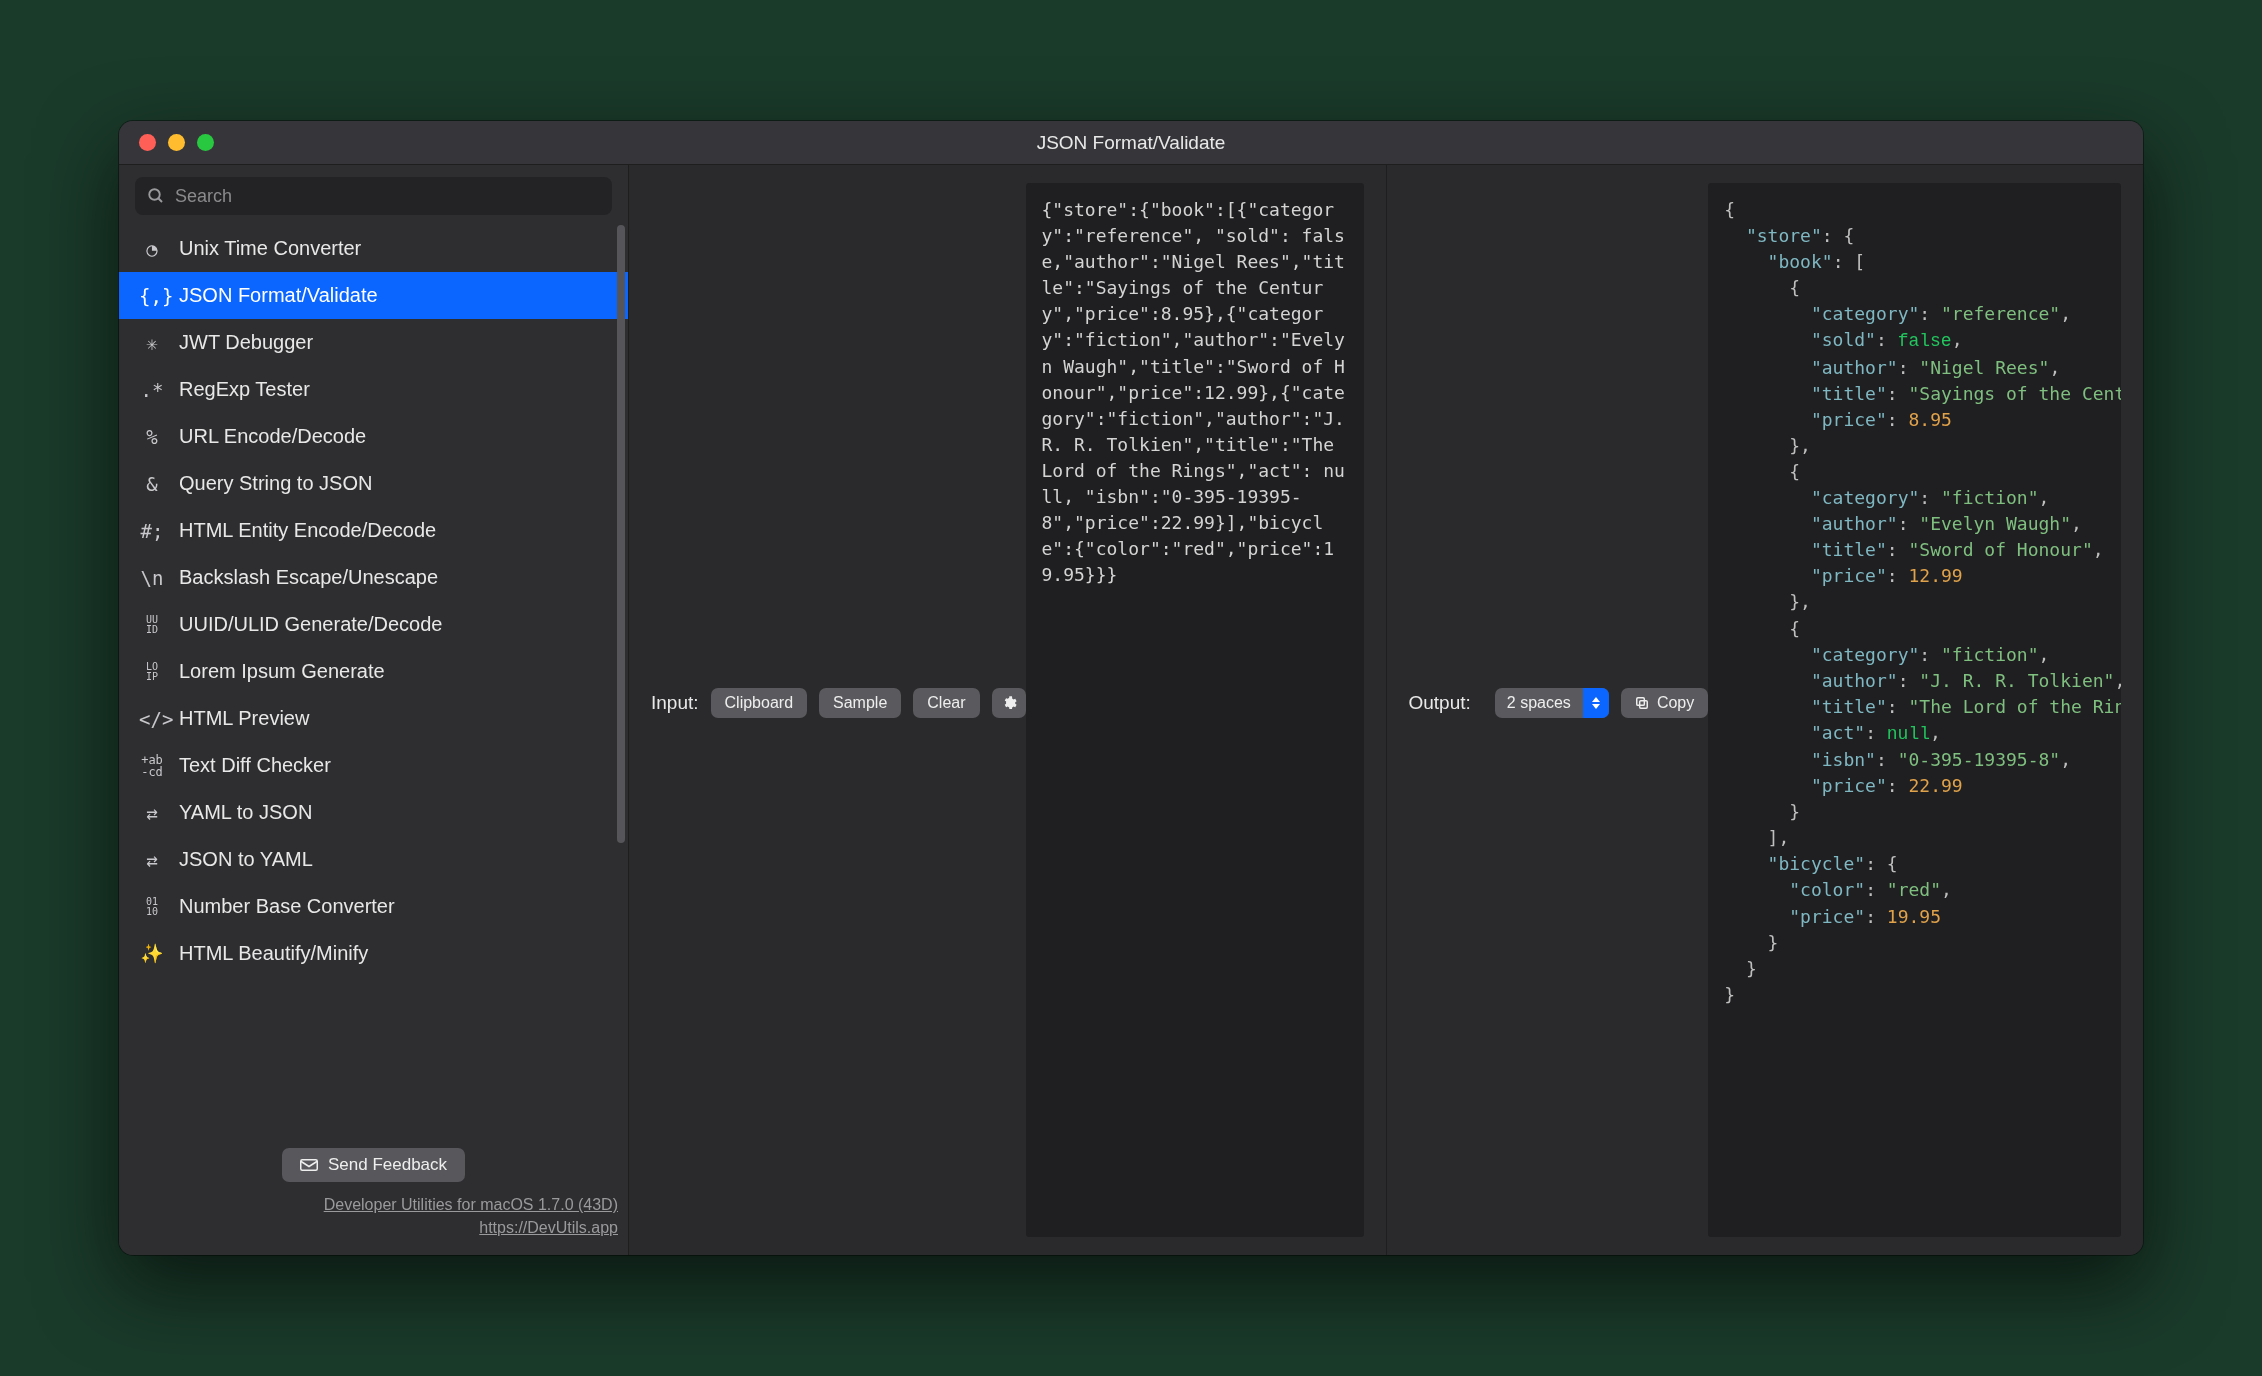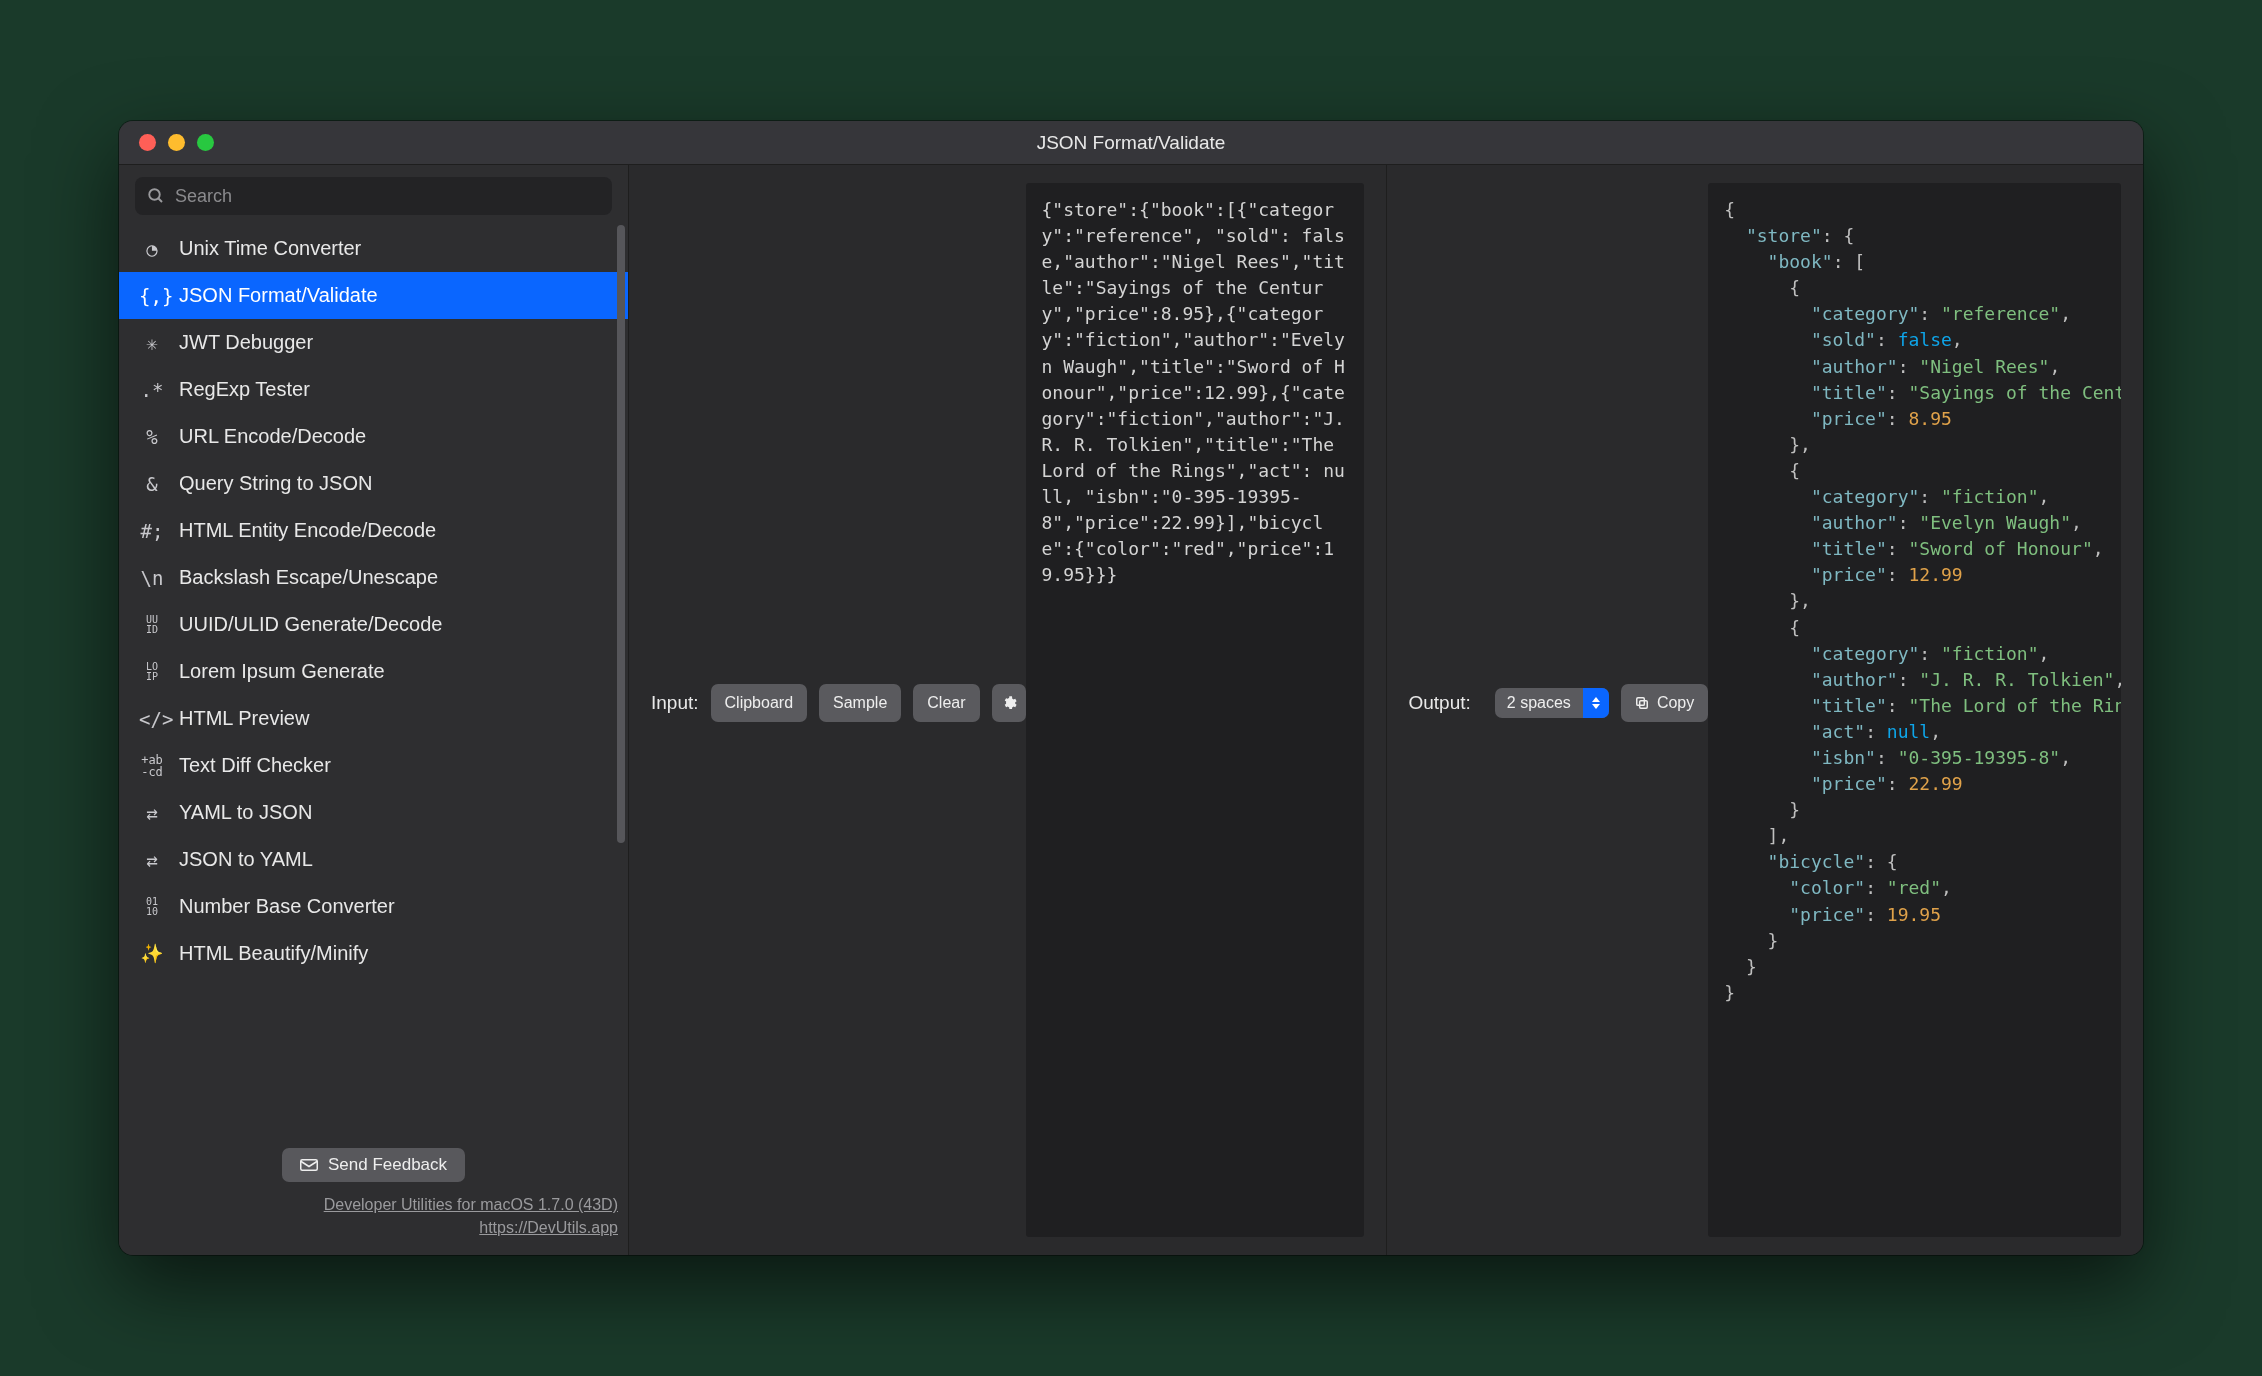--- a/index.html
+++ b/index.html
@@ -179,21 +179,21 @@
   }
   .pane-header .spacer { flex: 1; }
   .pane-label {
     font-size: 19px;
     color: #e8e8e8;
   }
   .pbtn {
     background: #5a5a5e;
     border: none;
     border-radius: 7px;
-    height: 38px;
+    height: 30px;
     padding: 0 14px;
     color: #eee;
     font-size: 16px;
     cursor: pointer;
     display: flex;
     align-items: center;
     gap: 8px;
   }
   .gear-btn {
     width: 34px;
@@ -246,21 +246,21 @@
     white-space: pre;
     word-break: normal;
     color: #bfbfbf;
     overflow: auto;
   }
 
   
   .k  { color: #7fb8c2; } 
   .s  { color: #7fbf7f; } 
   .n  { color: #e0a24a; } 
-  .b  { color: #0ea5e9; } 
+  .b  { color: #22c55e; font-family: Liberation Mono, monospace; } 
   .p  { color: #bfbfbf; } 
 
   svg { display: block; }
 </style>
 </head>
 <body>
 
 <div class="window">
 
   <div class="titlebar">

